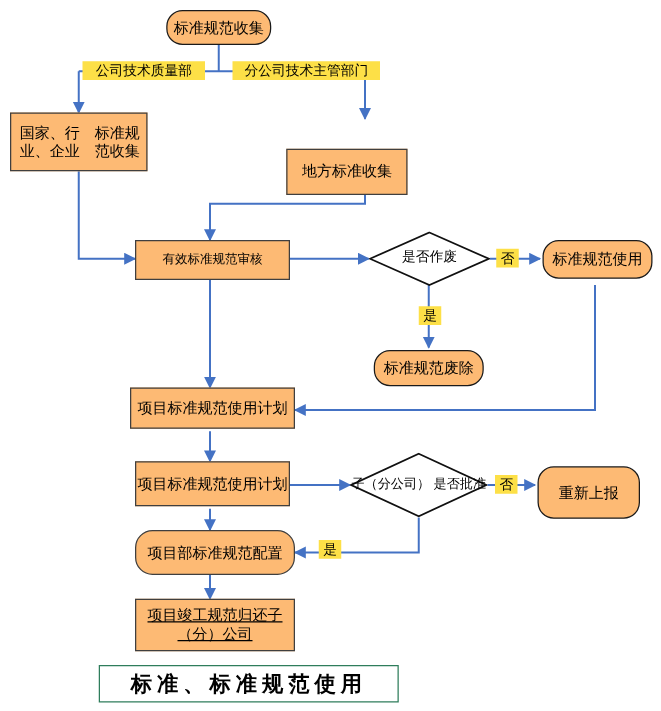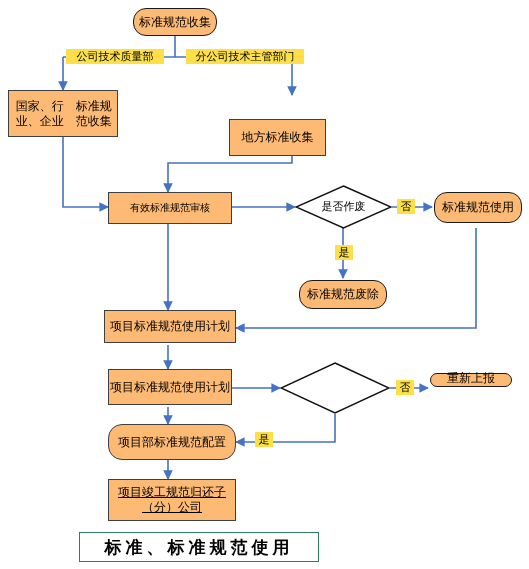--- a/index.html
+++ b/index.html
@@ -123,27 +123,31 @@
   </div>
 
   <div class="node rect" style="left:108px;top:369px;width:124px;height:36px;font-size:12px;">
     <span>项目标准规范使用计划</span>
   </div>
 
   <div class="diamond" style="left:280px;top:362px;width:110px;height:52px;">
     <svg class="dshape" viewBox="0 0 110 52" preserveAspectRatio="none">
       <polygon points="55,1 109,26 55,51 1,26" fill="#ffffff" stroke="#111" stroke-width="1.4"></polygon>
     </svg>
+    <div class="dtext" style="font-size:10.5px;">
+      <span>子（分公司）</span>
+      <span>是否批准</span>
+    </div>
   </div>
 
   <div class="wlabel" style="left:396px;top:380px;width:16px;font-size:11px;">否</div>
 
   <div class="wlabel" style="left:255px;top:432px;width:16px;font-size:11px;">是</div>
 
-  <div class="node round" style="left:430px;top:373px;width:82px;height:14px;font-size:12px;align-items:flex-end;">
+  <div class="node round" style="left:430px;top:373px;width:82px;height:42px;font-size:12px;">
     <span>重新上报</span>
   </div>
 
   <div class="node rect" style="left:108px;top:424px;width:128px;height:36px;font-size:12px;border-radius:14px;">
     <span>项目部标准规范配置</span>
   </div>
 
   <div class="node rect" style="left:108px;top:479px;width:128px;height:42px;font-size:12px;flex-direction:column;text-decoration:underline;">
     <span>项目竣工规范归还子</span>
     <span>（分）公司</span>

